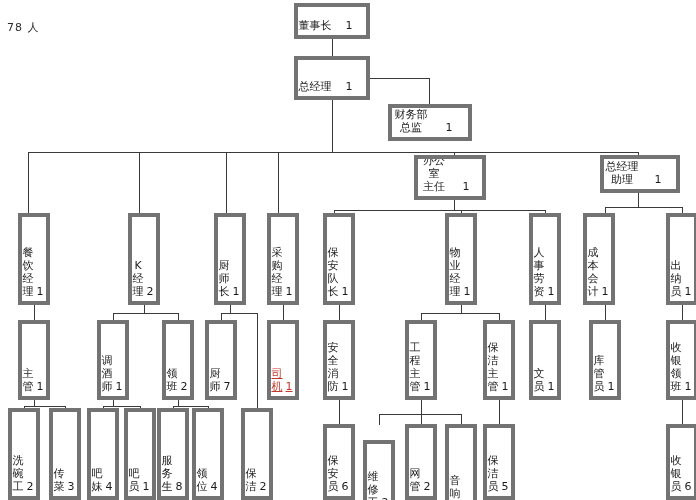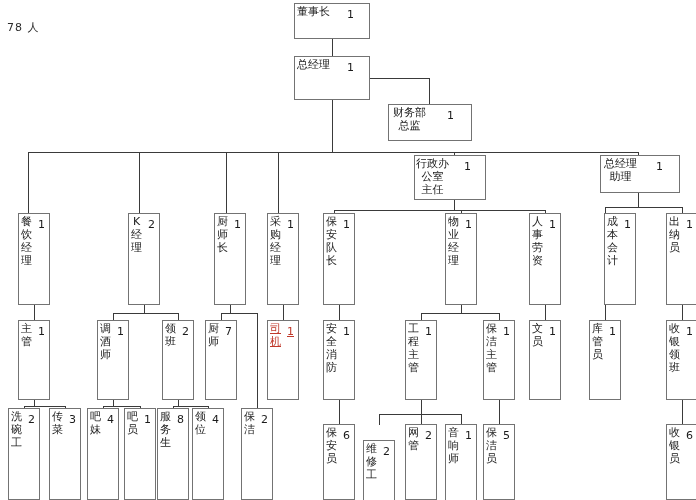--- a/index.html
+++ b/index.html
@@ -22,25 +22,25 @@
     top: 20px;
     font-size: 11px;
     color: #2b2b2b;
     letter-spacing: 1px;
     white-space: nowrap;
   }
   
   .node {
     position: absolute;
     box-sizing: border-box;
-    border: 1px solid #737373;
+    border: 4px solid #737373;
     background: #ffffff;
     color: #1a1a1a;
     display: flex;
-    align-items: flex-start;
+    align-items: flex-end;
     justify-content: center;
     text-align: center;
     line-height: 1.18;
     overflow: hidden;
   }
   .node .inner {
     display: block;
     width: 100%;
     padding: 2px 0;
   }
@@ -179,21 +179,21 @@
       <div class="node vert" style="left: 445px; top: 213px; width: 32px; height: 92px;">
         <span class="inner">物业
 经理</span>
         <span class="inner" style="margin-top: 3px;">1</span>
       </div>
       <div class="node vert" style="left: 529px; top: 213px; width: 32px; height: 92px;">
         <span class="inner">人事
 劳资</span>
         <span class="inner" style="margin-top: 3px;">1</span>
       </div>
-      <div class="node vert" style="left: 604px; top: 213px; width: 32px; height: 92px;">
+      <div class="node vert" style="left: 583px; top: 213px; width: 32px; height: 92px;">
         <span class="inner">成本
 会计</span>
         <span class="inner" style="margin-top: 3px;">1</span>
       </div>
       <div class="node vert" style="left: 666px; top: 213px; width: 32px; height: 92px;">
         <span class="inner">出纳员</span>
         <span class="inner" style="margin-top: 3px;">1</span>
       </div>
       <div class="node vert" style="left: 18px; top: 320px; width: 32px; height: 80px;">
         <span class="inner">主管</span>

